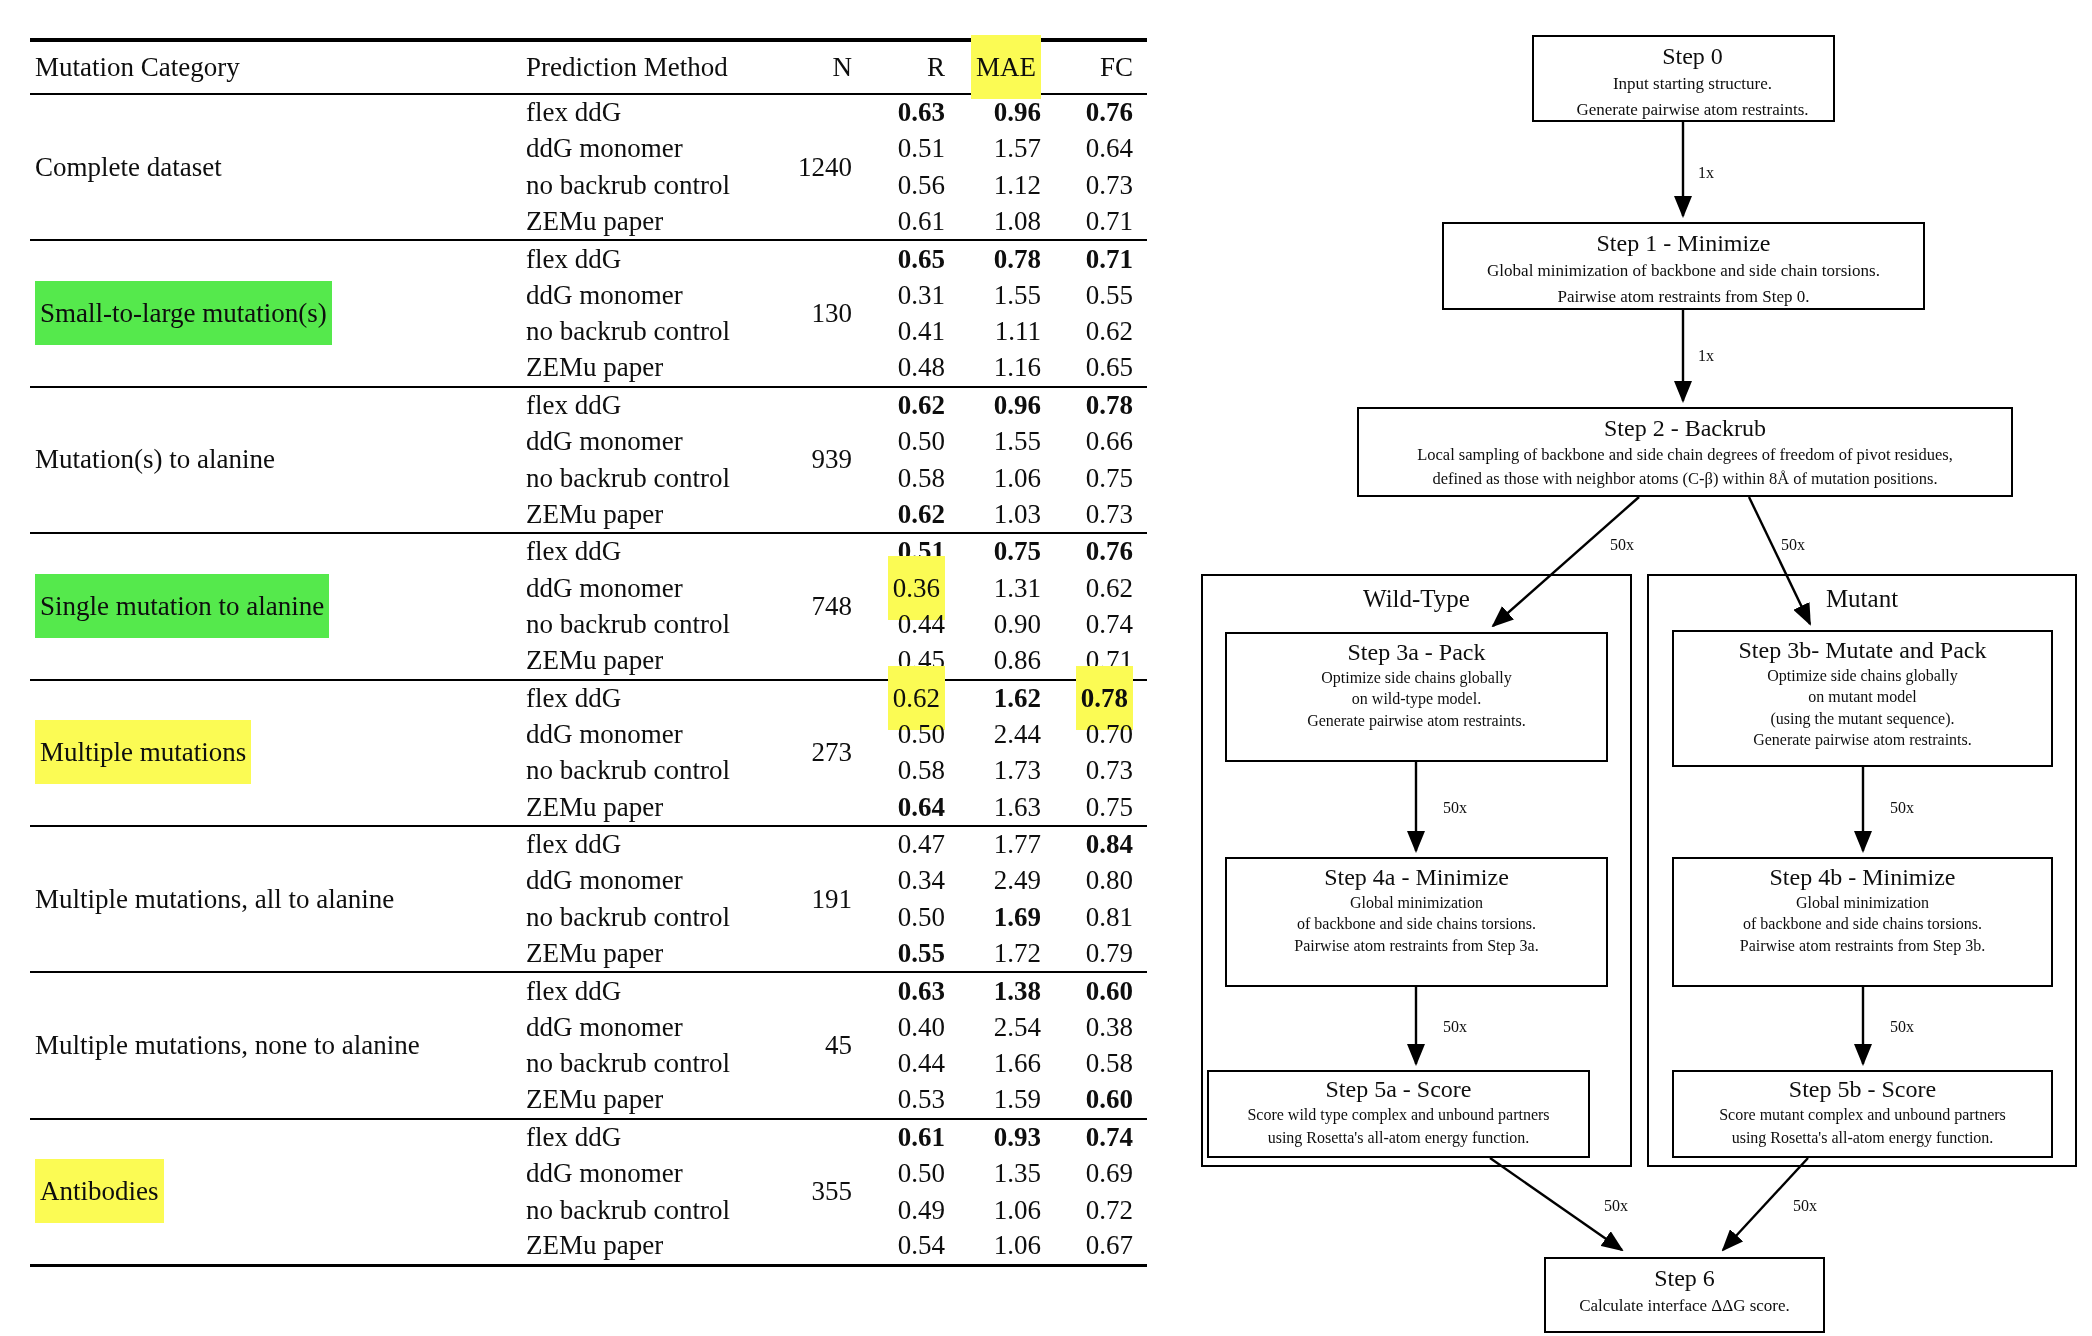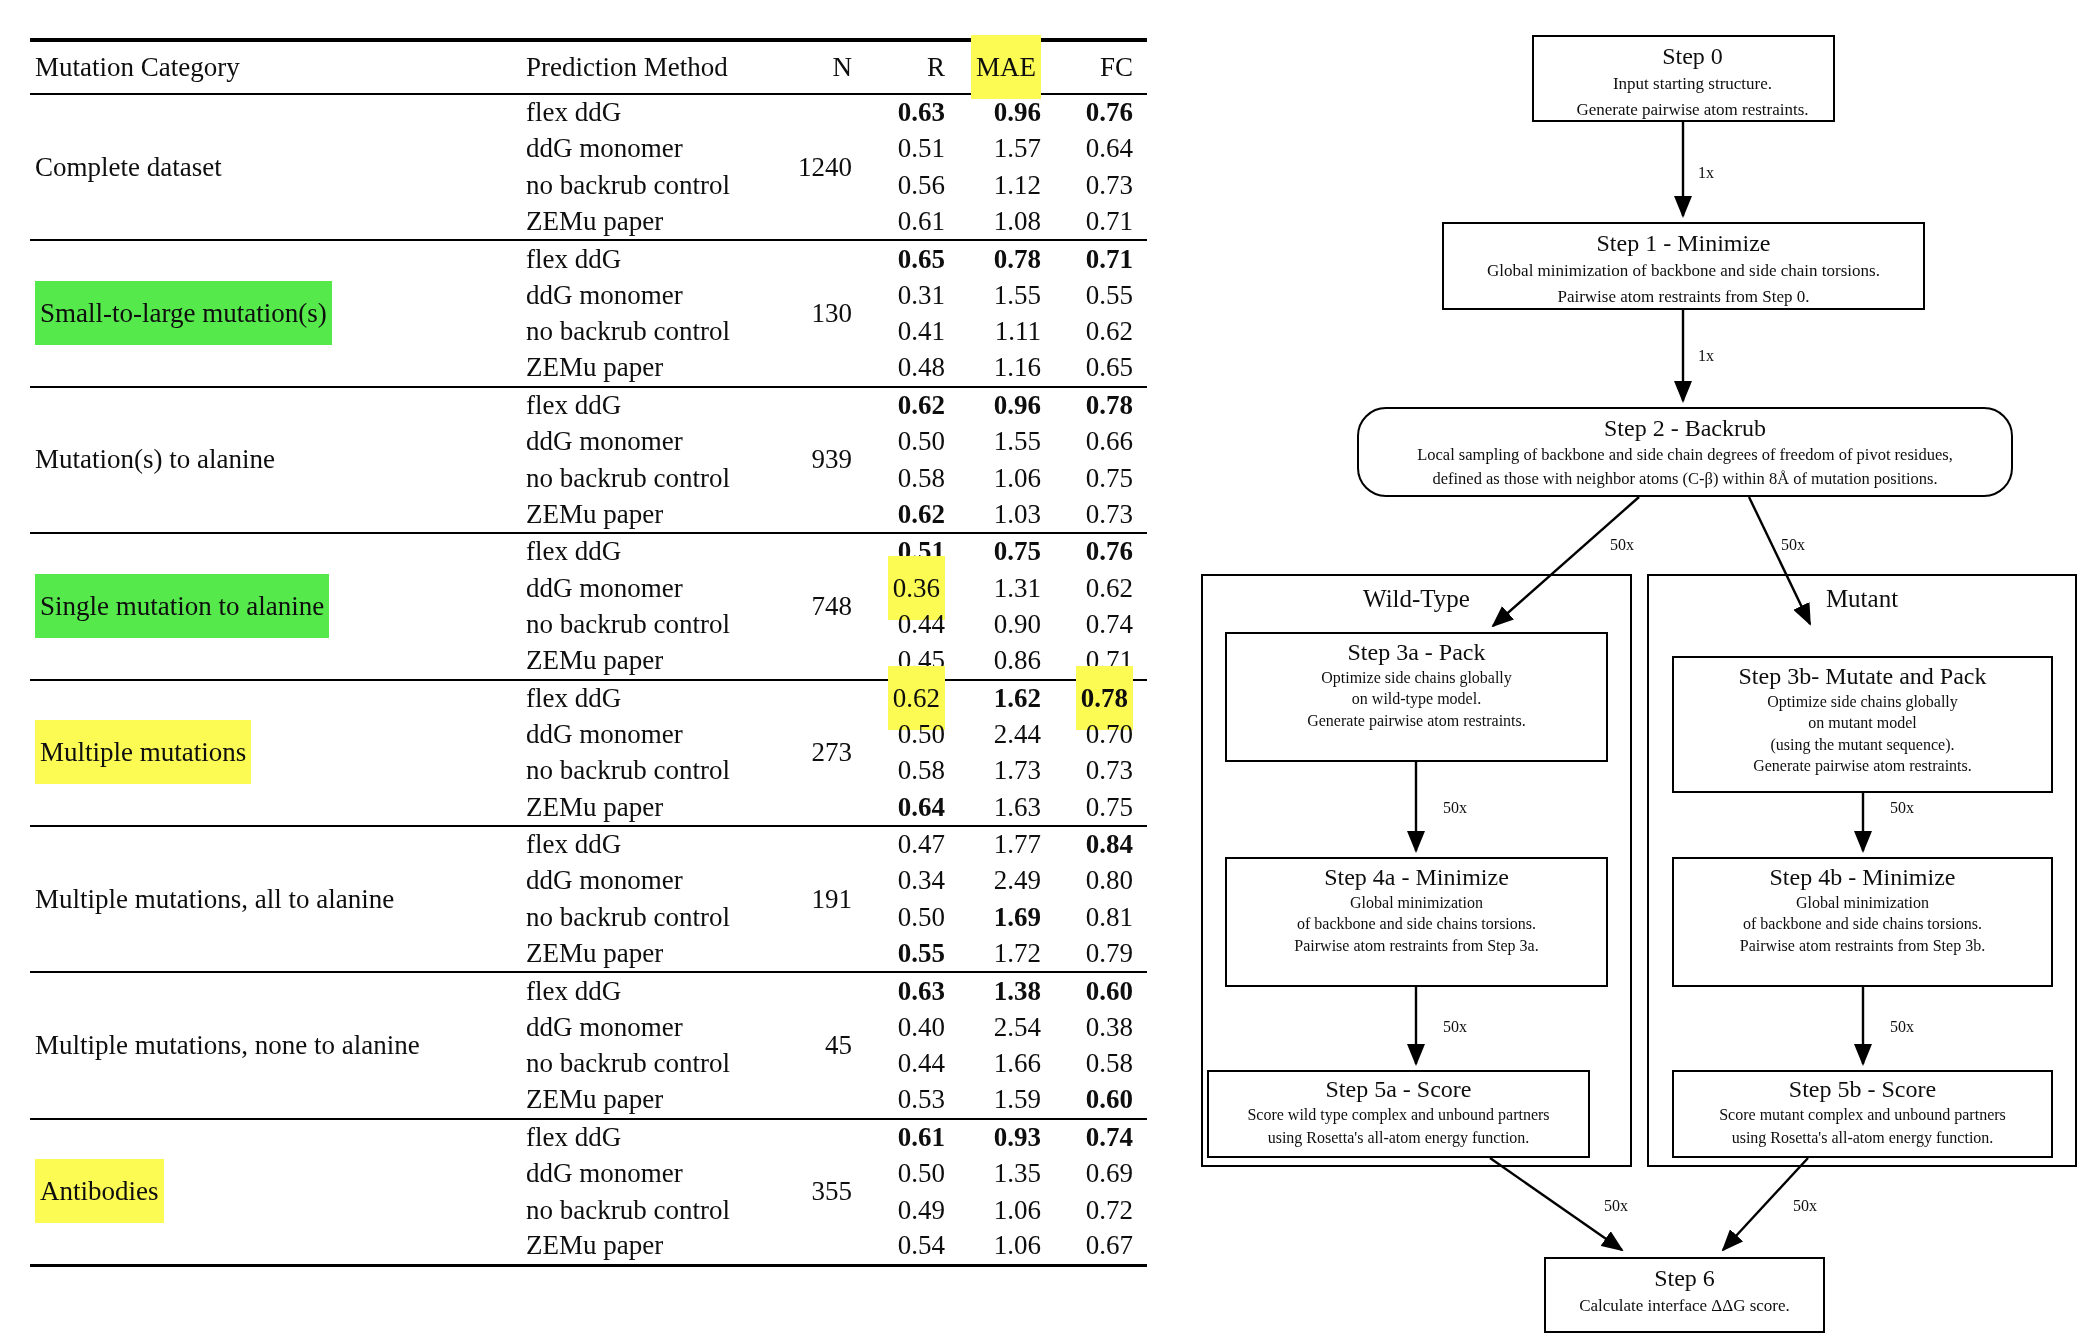--- a/index.html
+++ b/index.html
@@ -316,32 +316,32 @@
     <div class="fbox " style="left: 340px; top: 35px; width: 303px; height: 87px; padding-left: 18px;">
       <div class="ftitle">Step 0</div>
       <p class="fline">Input starting structure.</p>
       <p class="fline">Generate pairwise atom restraints.</p>
     </div>
     <div class="fbox " style="left: 250px; top: 222px; width: 483px; height: 88px;">
       <div class="ftitle">Step 1 - Minimize</div>
       <p class="fline">Global minimization of backbone and side chain torsions.</p>
       <p class="fline">Pairwise atom restraints from Step 0.</p>
     </div>
-    <div class="fbox w" style="left: 165px; top: 407px; width: 656px; height: 90px; border-radius: 29px;">
+    <div class="fbox w" style="left: 165px; top: 407px; width: 656px; height: 90px;">
       <div class="ftitle">Step 2 - Backrub</div>
       <p class="fline">Local sampling of backbone and side chain degrees of freedom of pivot residues,</p>
       <p class="fline">defined as those with neighbor atoms (C-β) within 8Å of mutation positions.</p>
     </div>
     <div class="fbox tight" style="left: 33px; top: 632px; width: 383px; height: 130px;">
       <div class="ftitle">Step 3a - Pack</div>
       <p class="fline">Optimize side chains globally</p>
       <p class="fline">on wild-type model.</p>
       <p class="fline">Generate pairwise atom restraints.</p>
     </div>
-    <div class="fbox tight" style="left: 480px; top: 656px; width: 381px; height: 137px;">
+    <div class="fbox tight" style="left: 480px; top: 630px; width: 381px; height: 137px;">
       <div class="ftitle">Step 3b- Mutate and Pack</div>
       <p class="fline">Optimize side chains globally</p>
       <p class="fline">on mutant model</p>
       <p class="fline">(using the mutant sequence).</p>
       <p class="fline">Generate pairwise atom restraints.</p>
     </div>
     <div class="fbox tight" style="left: 33px; top: 857px; width: 383px; height: 130px;">
       <div class="ftitle">Step 4a - Minimize</div>
       <p class="fline">Global minimization</p>
       <p class="fline">of backbone and side chains torsions.</p>

